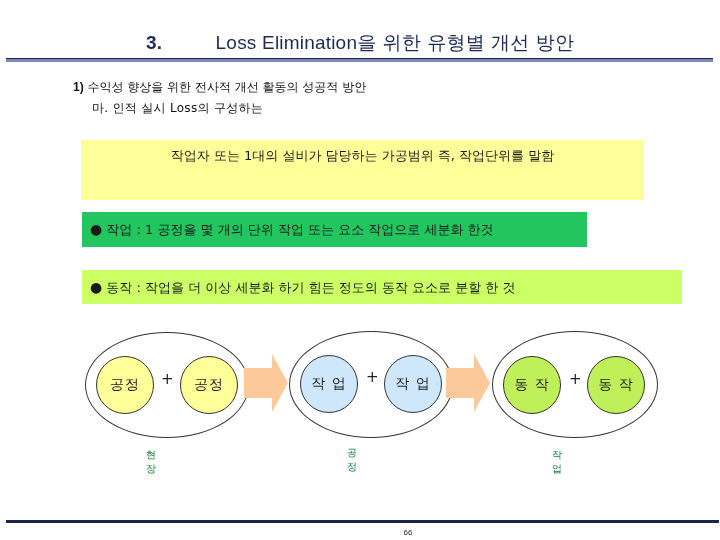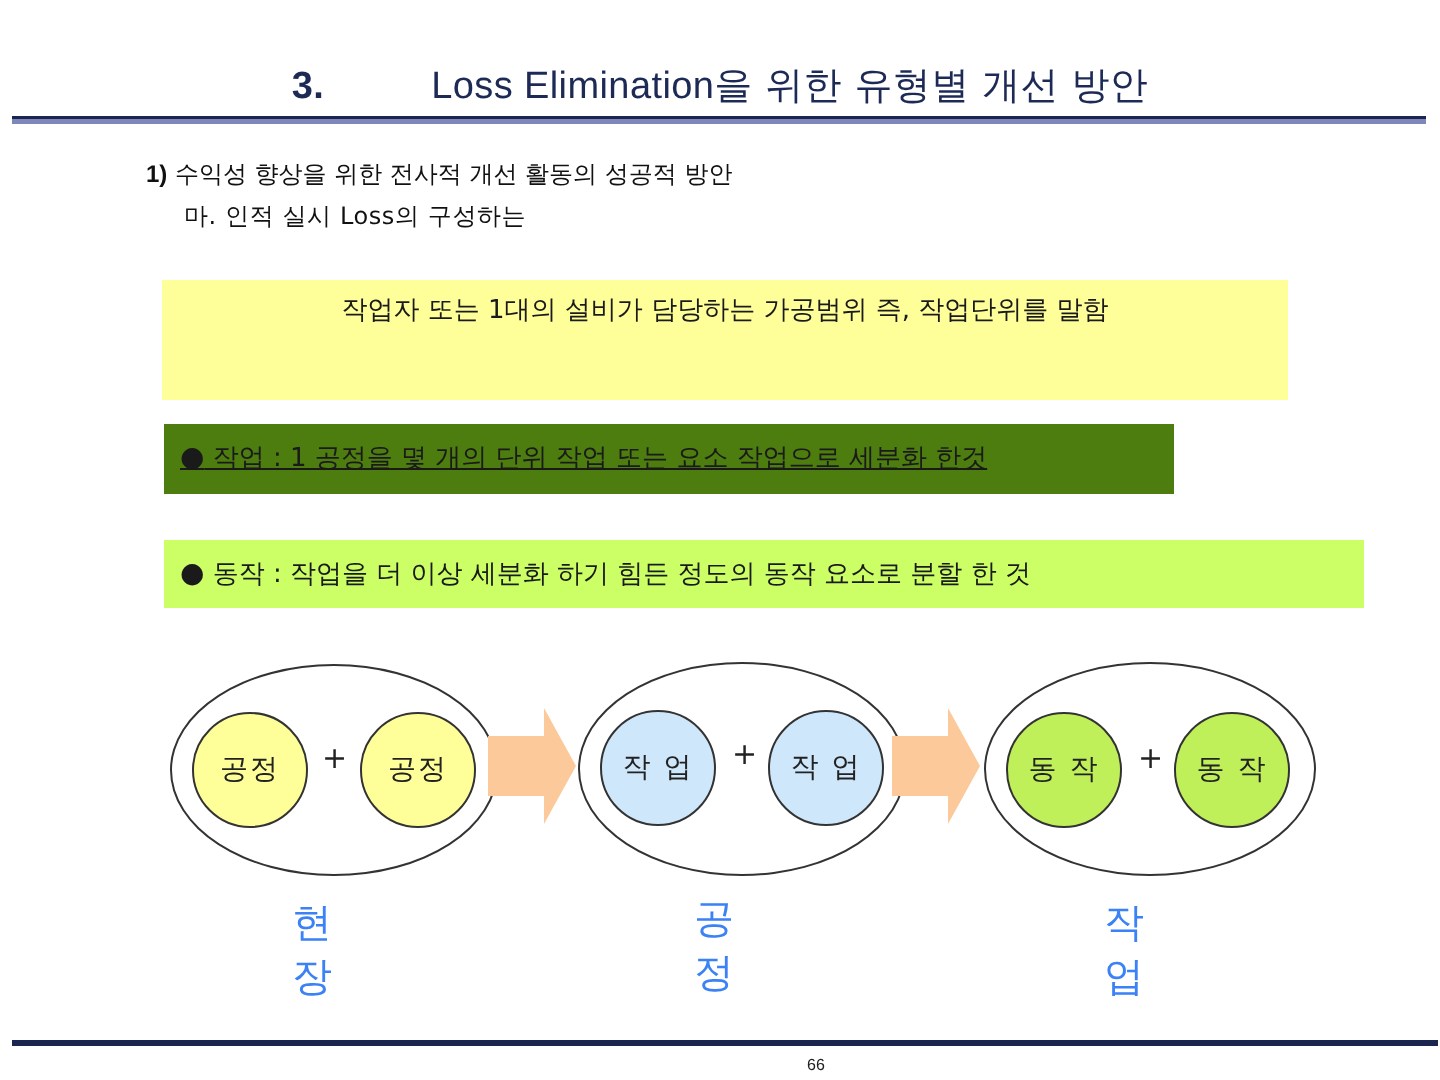--- a/index.html
+++ b/index.html
@@ -28,43 +28,43 @@
 
     .box {
       position: absolute; font-size: 13px; color: #1a1a1a; line-height: 26px;
     }
     .box .bullet { font-size: 14px; }
     .box-yellow {
       left: 81px; top: 140px; width: 563px; height: 60px; background: #ffff99;
       text-align: center; padding-top: 3px;
     }
     .box-blue {
-      left: 82px; top: 212px; width: 505px; height: 35px; background: #4d7c0f;
-      padding-left: 8px; padding-top: 4px; text-decoration: underline;
+      left: 82px; top: 212px; width: 505px; height: 35px; background: #22c55e;
+      padding-left: 8px; padding-top: 4px;
     }
     .box-green {
       left: 82px; top: 270px; width: 600px; height: 34px; background: #ccff66;
       padding-left: 8px; padding-top: 4px;
     }
 
     .diagram { position: absolute; left: 4px; top: 320px; width: 720px; height: 160px; }
     .group { position: absolute; }
     .ellipse {
       position: absolute; border: 1px solid #333; border-radius: 50%; background: #fff;
     }
     .circle {
       position: absolute; width: 58px; height: 58px; border-radius: 50%;
       border: 1px solid #333; display: flex; align-items: center; justify-content: center;
       font-size: 14px; color: #222; letter-spacing: 1px;
     }
     .c-yellow { background: #ffff99; }
     .c-blue { background: #cfe7fb; }
     .c-green { background: #bff05a; }
     .plus { position: absolute; font-size: 15px; color: #222; }
-    .group-label { position: absolute; font-size: 20px; color: #3b82f6; letter-spacing: 6px; }
+    .group-label { position: absolute; font-size: 10px; color: #15803d; letter-spacing: 6px; }
 
     .arrow { position: absolute; width: 44px; height: 58px; }
 
     .footer-rule {
       position: absolute; left: 6px; top: 520px; width: 713px; height: 3px; background: #1a2650;
     }
     .page-num {
       position: absolute; left: 0; top: 528px; width: 720px; text-align: center;
       font-size: 8px; color: #222; font-family: "Liberation Sans", sans-serif; margin-left: 48px;
     }

